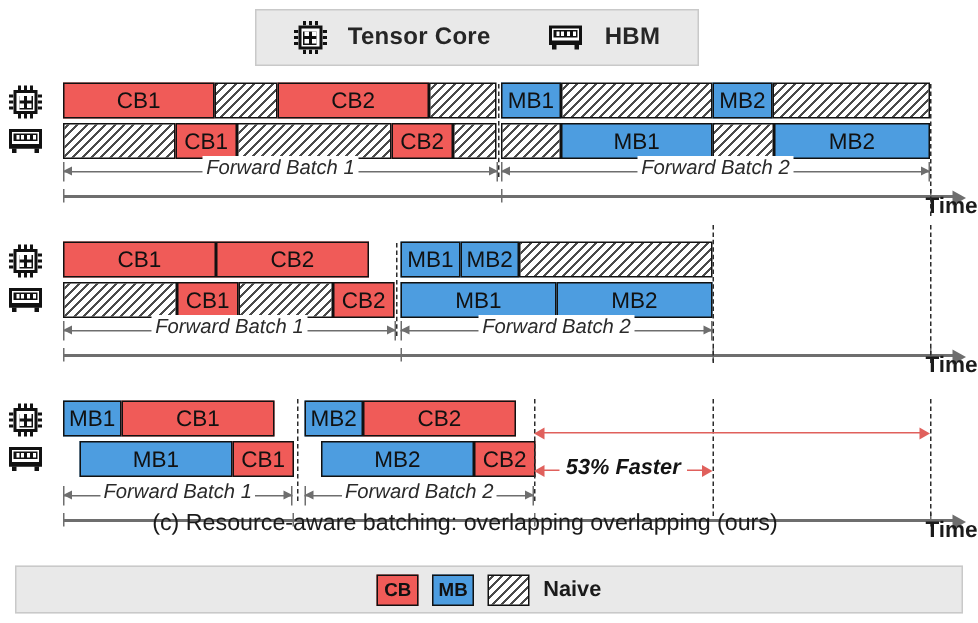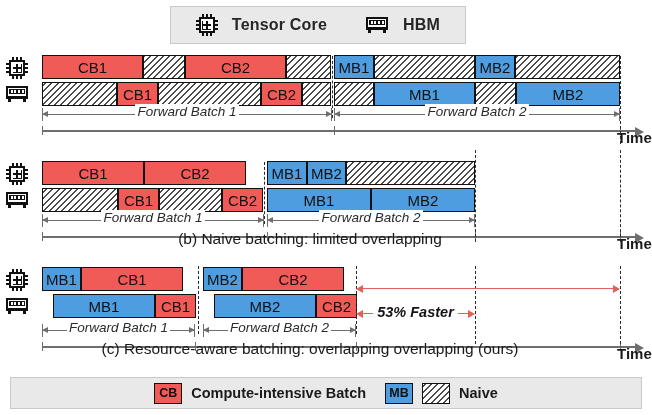--- a/index.html
+++ b/index.html
@@ -316,21 +316,20 @@
 
   <div class="axis" style="left:42px;top:74px;width:602px;">
     <div class="ln"></div>
       <div class="head"></div>
     <div class="tick" style="left:0;"></div>
     <div class="tick" style="left:225px;"></div>
     <div class="tick" style="left:433px;"></div>
     <div class="tick" style="left:578px;"></div>
   </div>
   <div class="timelbl" style="left:617px;top:77px;">Time</div>
-  <div class="caption" style="left:40px;top:72px;width:540px;">(b) Naive batching: limited overlapping</div>
 </div>
 
 <div class="abs" style="left:0;top:264px;width:652px;height:95px;">
   <span class="chip-icon icon-cell" style="top:5px;">
     <span class="pin pv" style="left:6px;top:0px;"></span>
       <span class="pin pv" style="left:10px;top:0px;"></span>
       <span class="pin pv" style="left:14px;top:0px;"></span>
     <span class="pin pv" style="left:6px;bottom:0px;"></span>
       <span class="pin pv" style="left:10px;bottom:0px;"></span>
       <span class="pin pv" style="left:14px;bottom:0px;"></span>
@@ -421,17 +420,16 @@
 </div>
 <div class="speed" style="left:356px;top:308px;width:119px;">
   <div class="ln"></div>
     <div class="ar l"></div>
     <div class="ar r"></div>
   <div class="stxt">53% Faster</div>
 </div>
 
 <div class="abs" id="bottom-legend">
   <span class="swatch red">CB</span>
-  <span class="leg-text">Compute-intensive Batch</span>
   <span class="swatch blue">MB</span>
   <span class="swatch idle"></span>
   <span class="leg-text" style="margin-right:0;">Naive</span>
 </div>
 
 </body></html>

